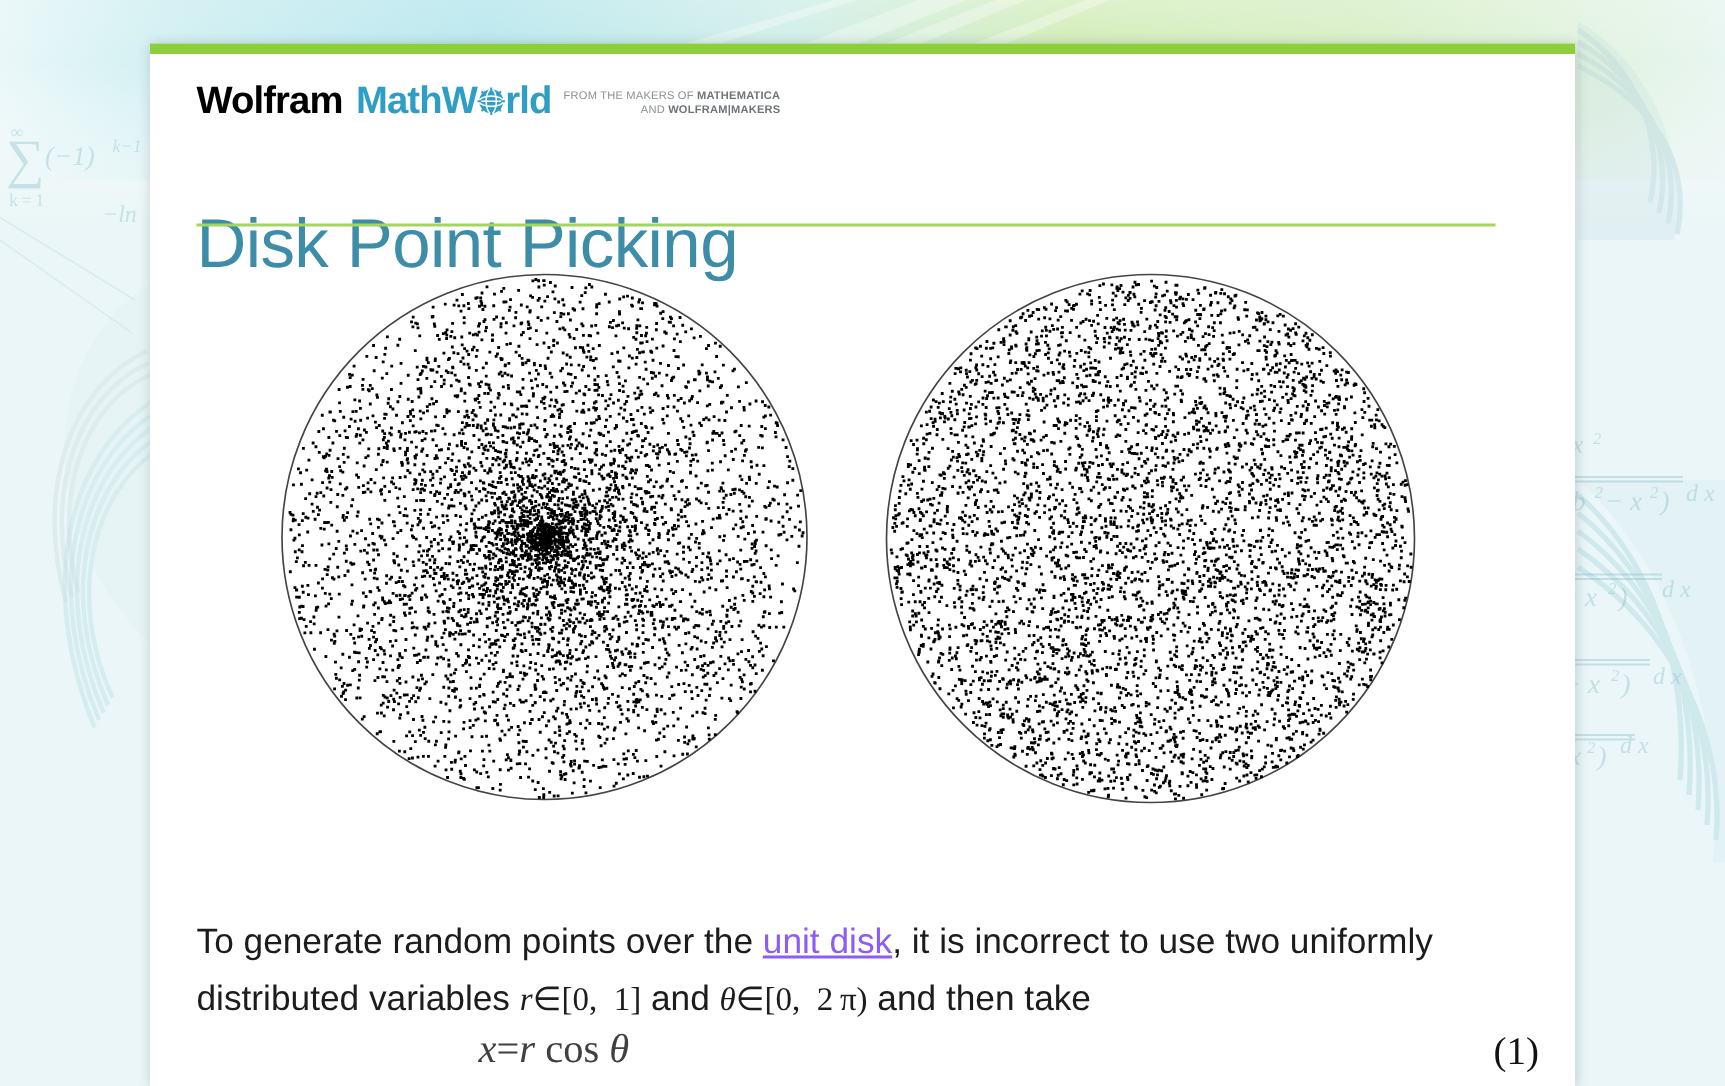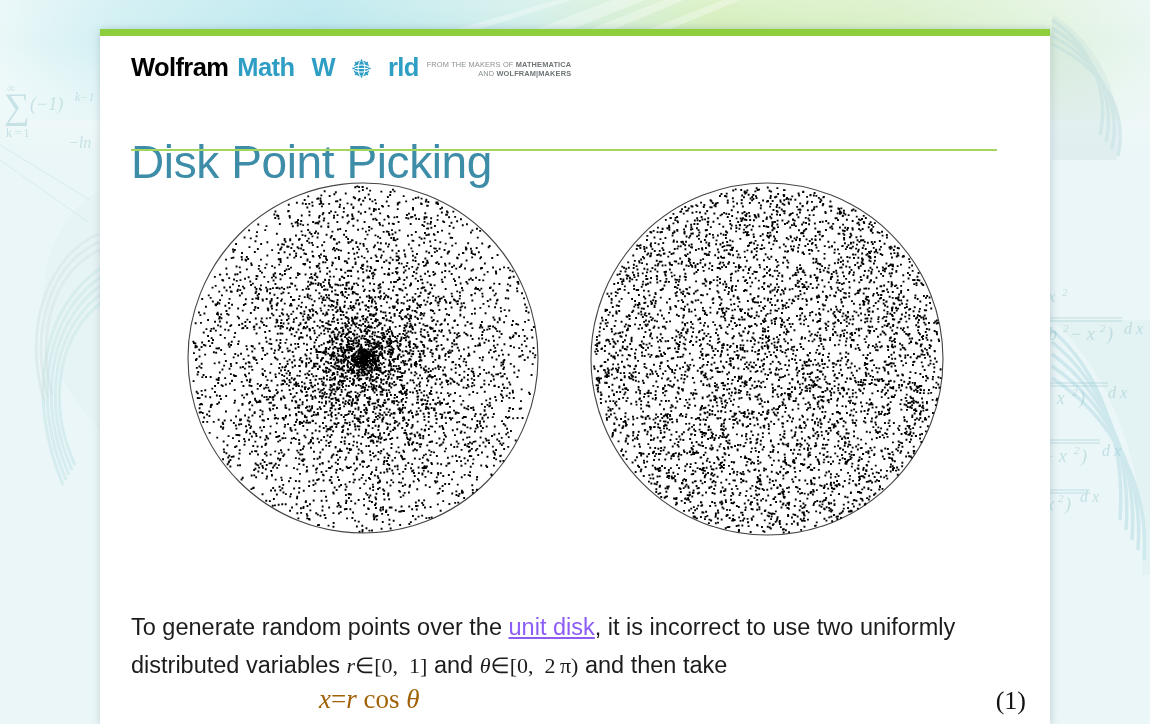--- a/index.html
+++ b/index.html
@@ -62,21 +62,20 @@
   }
   .logo-mathworld {
     font-size: 25.5px;
     font-weight: bold;
     color: #2e9ec4;
     letter-spacing: -0.6px;
     line-height: 1;
     margin-left: 9px;
     display: flex;
     align-items: baseline;
-    gap: 17px;
   }
   .globe-icon {
     display: inline-block;
     width: 19px;
     height: 19px;
     position: relative;
     top: 2px;
     margin: 0 0px;
   }
   #logo-tagline {
@@ -161,21 +160,21 @@
     top: 655px;
     width: 895px;
     height: 40px;
   }
   #equation-body {
     position: absolute;
     left: 188px;
     top: 0;
     font-family: "Liberation Serif", serif;
     font-size: 27px;
-    color: #a16207;
+    color: #404040;
     white-space: nowrap;
   }
   #equation-body .it { font-style: italic; }
   #equation-number {
     position: absolute;
     right: 0px;
     top: 2px;
     font-family: "Liberation Serif", serif;
     font-size: 26px;
     color: #121212;

